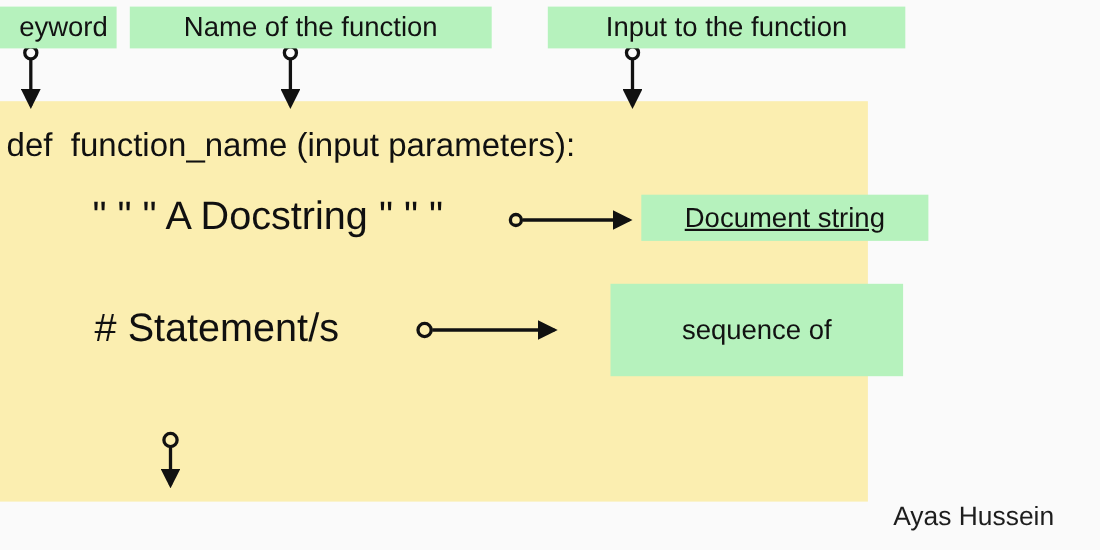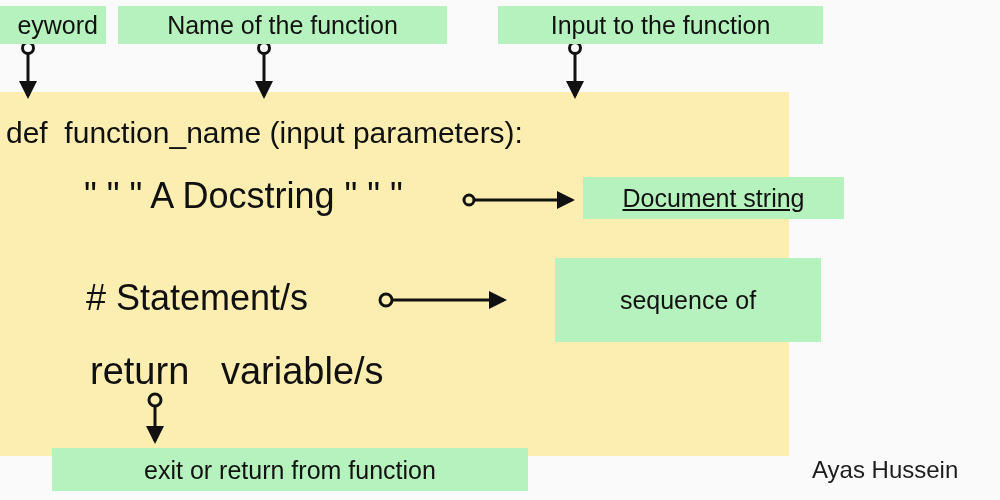--- a/index.html
+++ b/index.html
@@ -151,21 +151,20 @@
 <div id="stage">
 
   <div class="code-panel"></div>
 
   <div class="code-line line-def">def  function_name (input parameters):</div>
 
   <div class="code-line line-doc">" " " A Docstring " " "</div>
 
   <div class="code-line line-stmt"># Statement/s</div>
 
-  <div class="code-line line-return">return   variable/s</div>
 
   <svg class="connectors" viewBox="0 0 1000 500" xmlns="http://www.w3.org/2000/svg">
     <defs>
       <marker id="arrowhead" markerWidth="6" markerHeight="6" refX="5" refY="3" orient="auto" markerUnits="strokeWidth">
         <path d="M0,0 L6,3 L0,6 z" fill="#111111"></path>
       </marker>
     </defs>
 
     <g>
       <circle cx="28" cy="48" r="5.5" fill="#fafafa" stroke="#111111" stroke-width="3"></circle>
@@ -203,17 +202,16 @@
   <div class="note note-name">Name of the function</div>
 
   <div class="note note-input">Input to the function</div>
 
   <div class="note note-docstring">Document string</div>
 
   <div class="note note-sequence">
     <span>sequence of</span>
   </div>
 
-  <div class="note note-exit">exit or return from function</div>
 
   <div class="signature">Ayas Hussein</div>
 
 </div>
 
 </body></html>

